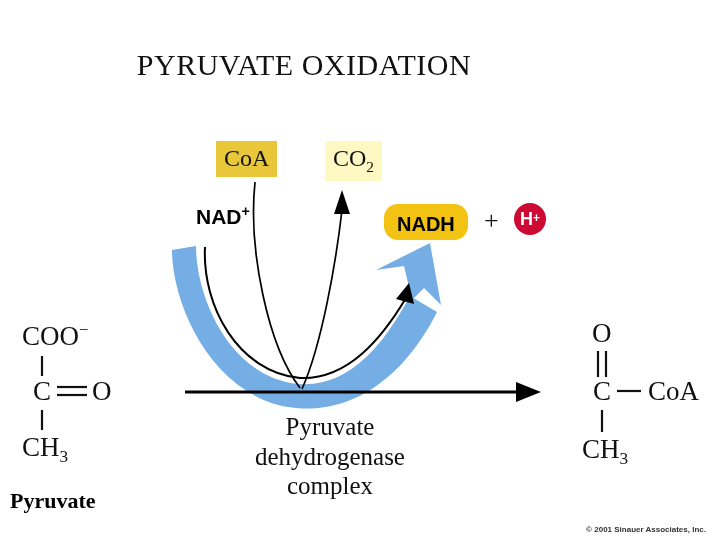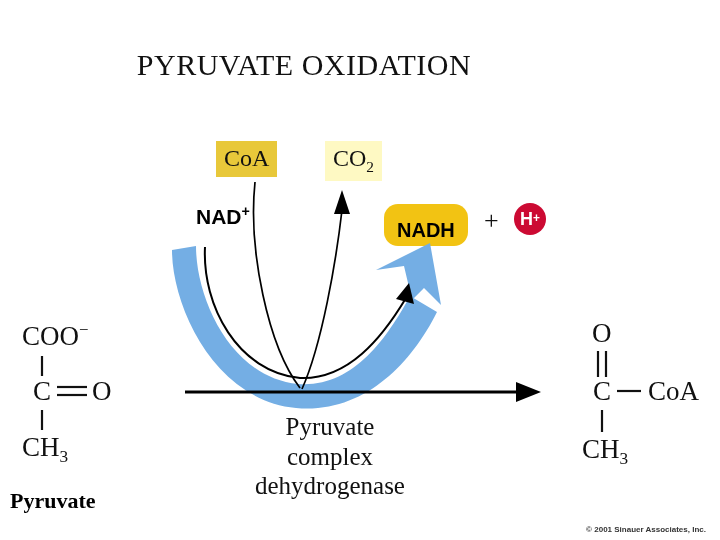--- a/index.html
+++ b/index.html
@@ -65,21 +65,21 @@
   }
   #nad-plus-label .sup-small { font-size: 0.68em; }
 
   #nadh-label {
     font-family: "Liberation Sans", sans-serif;
     font-weight: bold;
     font-size: 20px;
     color: #000000;
     background: #f2c313;
     border-radius: 14px;
-    padding: 16px 13px 6px 13px;
+    padding: 10px 13px 6px 13px;
     display: inline-block;
     line-height: 1;
   }
 
   #plus-sign {
     font-family: "Liberation Serif", serif;
     font-size: 26px;
     color: #111111;
   }
 
@@ -249,19 +249,19 @@
     <span class="atom" style="left:593px; top:378px;">C</span>
 
     <span class="atom" style="left:648px; top:378px;">CoA</span>
 
     <span class="atom" style="left:582px; top:436px;"><span>CH</span><span class="sub-small">3</span></span>
   </div>
 
 
   <div id="enzyme-caption">
     <div>Pyruvate</div>
+    <div>dehydrogenase</div>
     <div>complex</div>
-    <div>dehydrogenase</div>
   </div>
 
   <div id="copyright">© 2001 Sinauer Associates, Inc.</div>
 
 </div>
 
 </body></html>

